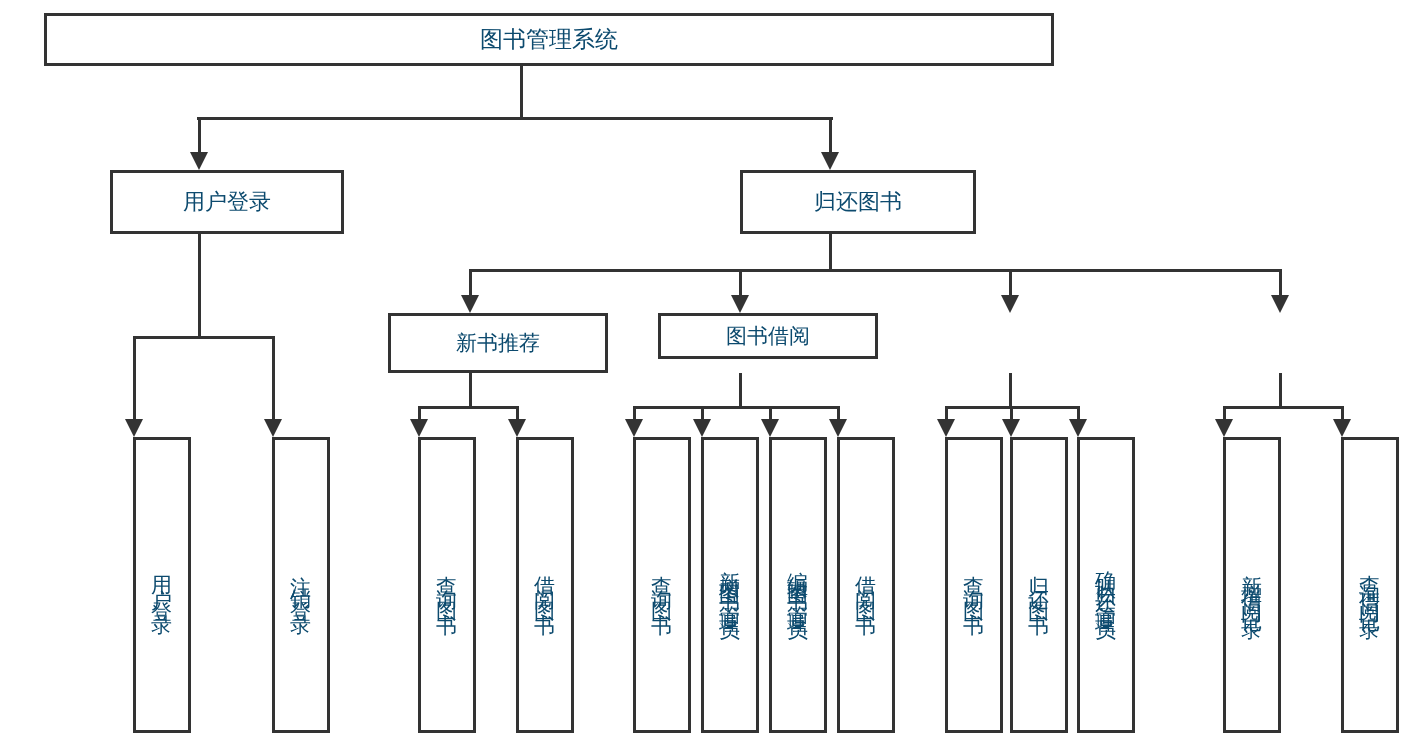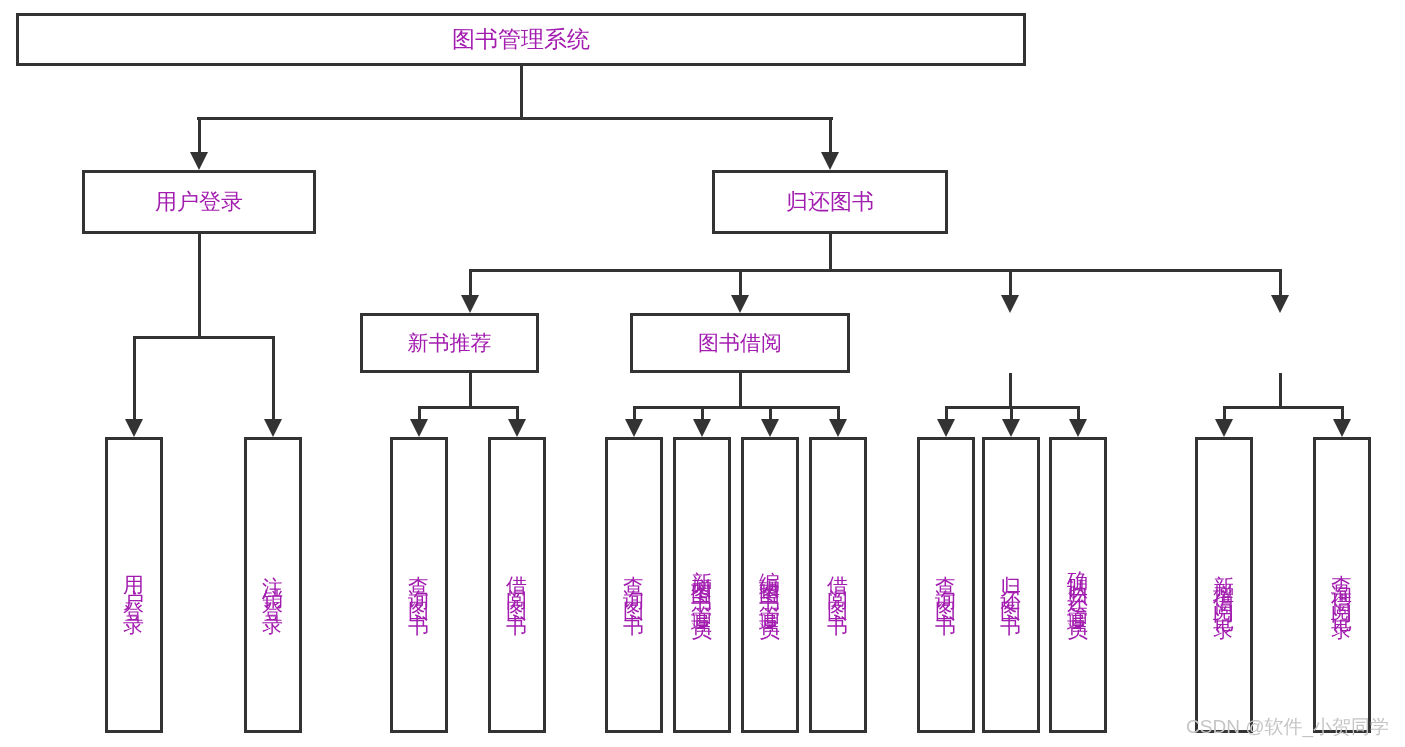--- a/index.html
+++ b/index.html
@@ -9,22 +9,23 @@
     background:#ffffff;
     font-family:"Liberation Sans", sans-serif;
     overflow:hidden;
   }
   .box{
     position:absolute;
     box-sizing:border-box;
     border:3px solid #333333;
     background:#ffffff;
     display:flex;align-items:center;justify-content:center;
-    color:#a21caf;
+    color:#0c4a6e;
     text-align:center;
+    margin-left:28px;
   }
   .hbox{white-space:nowrap;}
   .root-box{font-size:23px;}
   .l2-box{font-size:22px;}
   .l3-box{font-size:21px;}
   .vbox{
     writing-mode:vertical-rl;
     text-orientation:mixed;
     font-size:21px;
     line-height:1;
@@ -86,24 +87,24 @@
   <div class="hline" style="left:468.5px;top:269px;width:813px;"></div>
   <div class="vline" style="left:468.5px;top:269px;height:27px;"></div>
   <div class="arrow" style="left:461px;top:295px;"></div>
   <div class="vline" style="left:738.5px;top:269px;height:27px;"></div>
   <div class="arrow" style="left:731px;top:295px;"></div>
   <div class="vline" style="left:1008.5px;top:269px;height:27px;"></div>
   <div class="arrow" style="left:1001px;top:295px;"></div>
   <div class="vline" style="left:1278.5px;top:269px;height:27px;"></div>
   <div class="arrow" style="left:1271px;top:295px;"></div>
 
-  <div class="box hbox l3-box" style="left:360px;top:313px;width:179px;height:60px;">
+  <div class="box hbox l3-box" style="left:360px;top:313px;width:220px;height:60px;">
     <span>新书推荐</span>
   </div>
-  <div class="box hbox l3-box" style="left:630px;top:313px;width:220px;height:60px;">
+  <div class="box hbox l3-box" style="left:630px;top:313px;width:220px;height:46px;">
     <span>图书借阅</span>
   </div>
 
   <div class="vline" style="left:468.5px;top:373px;height:36px;"></div>
   <div class="hline" style="left:417.5px;top:406px;width:101px;"></div>
   <div class="vline" style="left:417.5px;top:406px;height:14px;"></div>
   <div class="arrow" style="left:410px;top:419px;"></div>
   <div class="vline" style="left:515.5px;top:406px;height:14px;"></div>
   <div class="arrow" style="left:508px;top:419px;"></div>
 
@@ -171,15 +172,14 @@
     <span>确认归还（管理员）</span>
   </div>
 
   <div class="box vbox ls6" style="left:1195px;top:437px;width:58px;height:296px;">
     <span>新增借阅记录</span>
   </div>
   <div class="box vbox ls6" style="left:1313px;top:437px;width:58px;height:296px;">
     <span>查询借阅记录</span>
   </div>
 
-  <div class="watermark">CSDN @软件_小贺同学</div>
 
 </div>
 
 </body></html>

